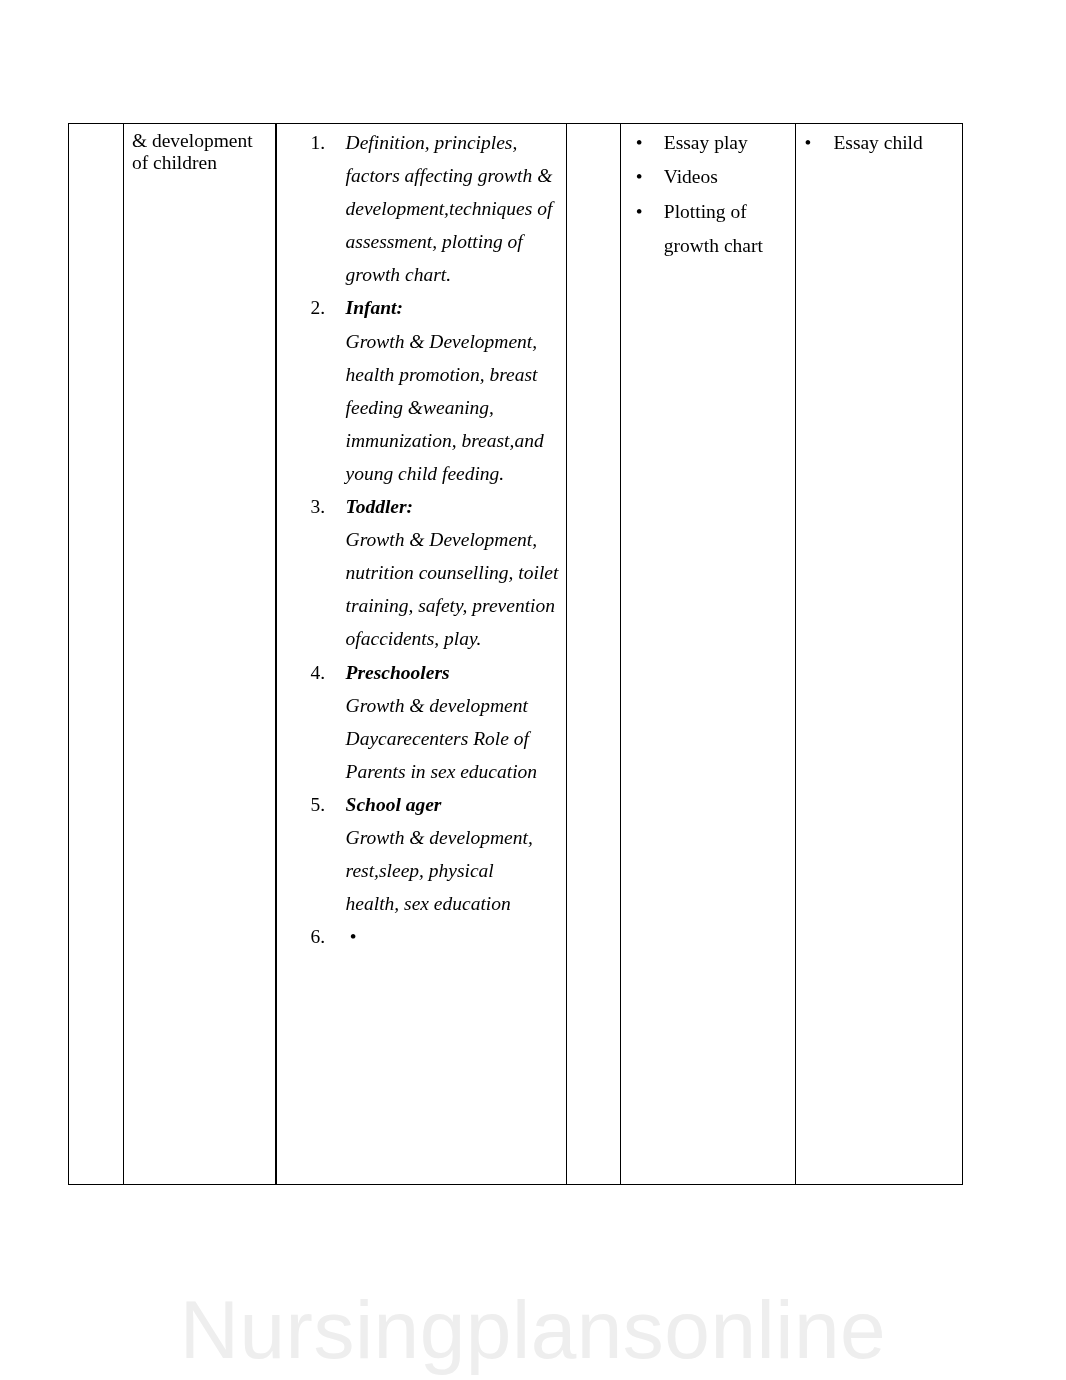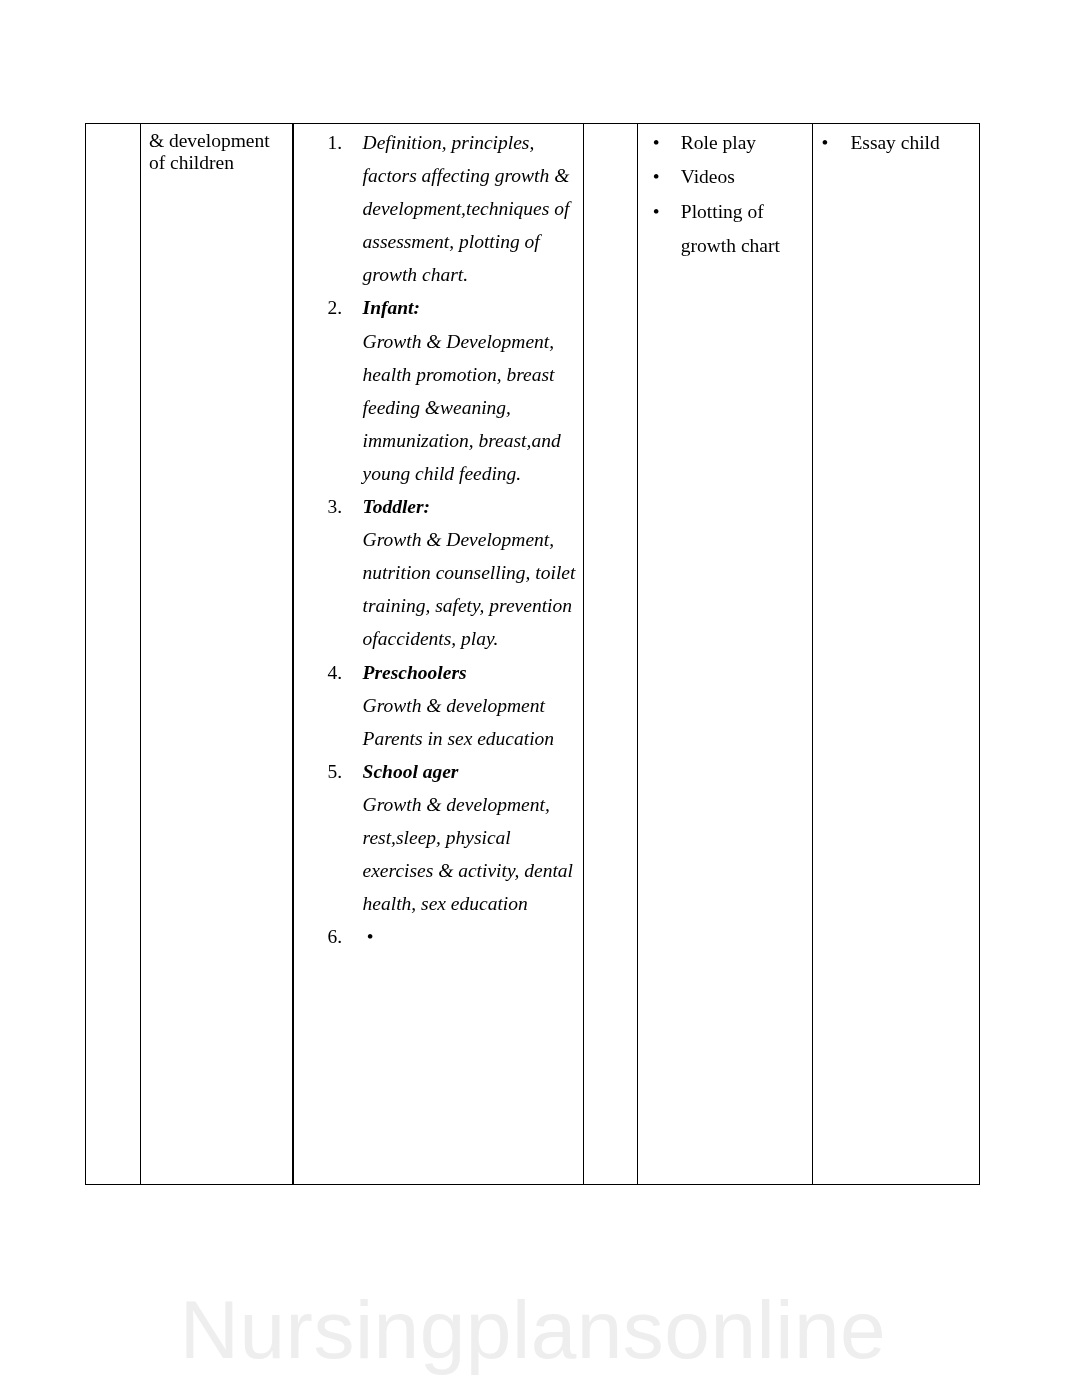--- a/index.html
+++ b/index.html
@@ -7,21 +7,21 @@
     position: relative;
     width: 1066px;
     height: 1380px;
     background: #ffffff;
     overflow: hidden;
     font-family: "Liberation Serif", "DejaVu Serif", serif;
     color: #000000;
   }
   .syllabus-table {
     position: absolute;
-    left: 85px;
+    left: 68px;
     top: 123px;
     width: 895px;
     height: 1062px;
     display: flex;
     border: 1.5px solid #000000;
     box-sizing: border-box;
   }
   .col {
     box-sizing: border-box;
     border-right: 1px solid #000000;
@@ -120,30 +120,30 @@
               <div class="line">nutrition counselling, toilet</div>
               <div class="line">training, safety, prevention</div>
               <div class="line">ofaccidents, play.</div>
             </div>
           </div>
           <div class="citem">
             <div class="num">4.</div>
             <div class="ibody">
               <div class="line bold">Preschoolers</div>
               <div class="line">Growth &amp; development</div>
+              <div class="line">Daycarecenters Role of</div>
               <div class="line">Parents in sex education</div>
             </div>
           </div>
           <div class="citem">
             <div class="num">5.</div>
             <div class="ibody">
               <div class="line bold">School ager</div>
               <div class="line">Growth &amp; development,</div>
               <div class="line">rest,sleep, physical</div>
-              <div class="line">exercises &amp; activity, dental</div>
               <div class="line">health, sex education</div>
             </div>
           </div>
           <div class="citem">
             <div class="num">6.</div>
             <div class="ibody">
               <div class="subbullet">
                 <div class="bullet">•</div>
               </div>
             </div>
@@ -151,21 +151,21 @@
         </div>
     </div>
 
     <div class="col col-hours"></div>
 
     <div class="col col-teaching">
       <div>
           <div class="blist-item">
             <div class="bullet">•</div>
             <div class="ibody">
-              <div class="line">Role play</div>
+              <div class="line">Essay play</div>
             </div>
           </div>
           <div class="blist-item">
             <div class="bullet">•</div>
             <div class="ibody">
               <div class="line">Videos</div>
             </div>
           </div>
           <div class="blist-item">
             <div class="bullet">•</div>

